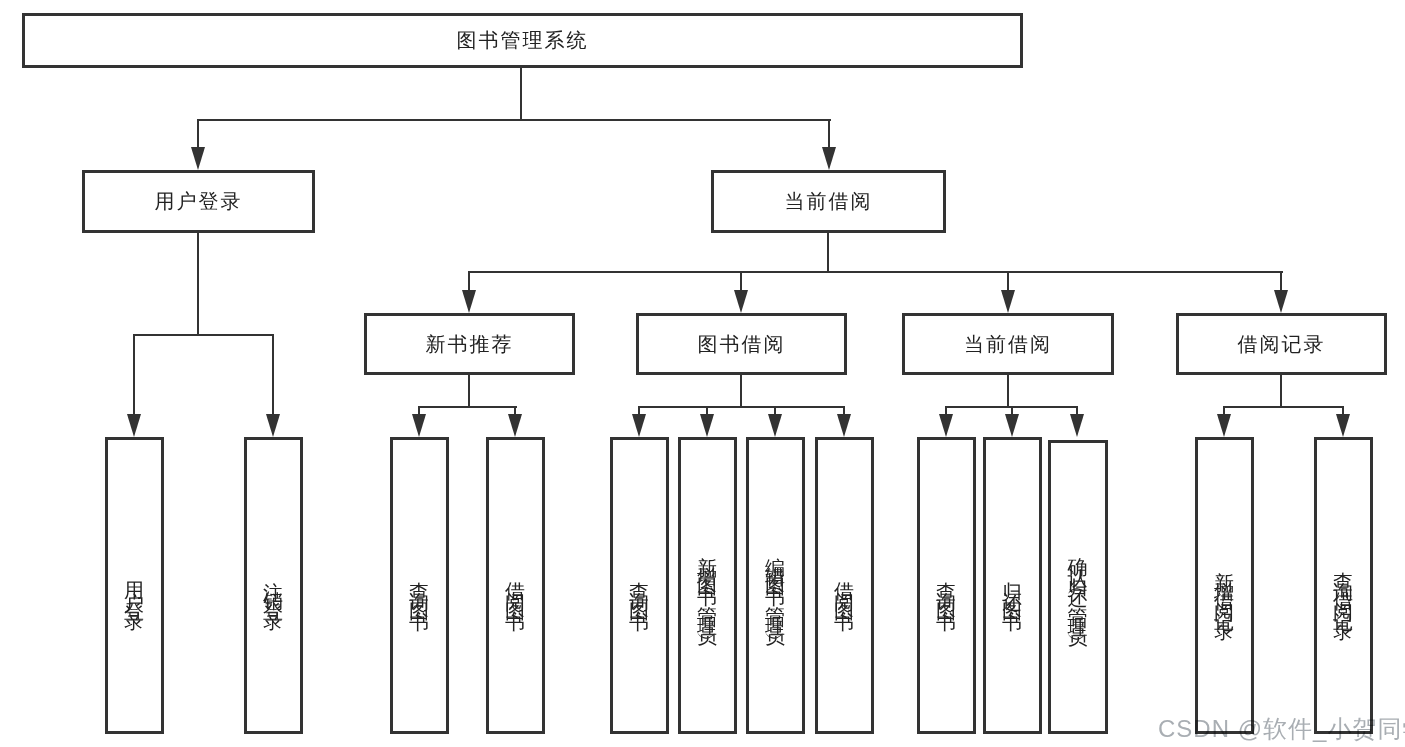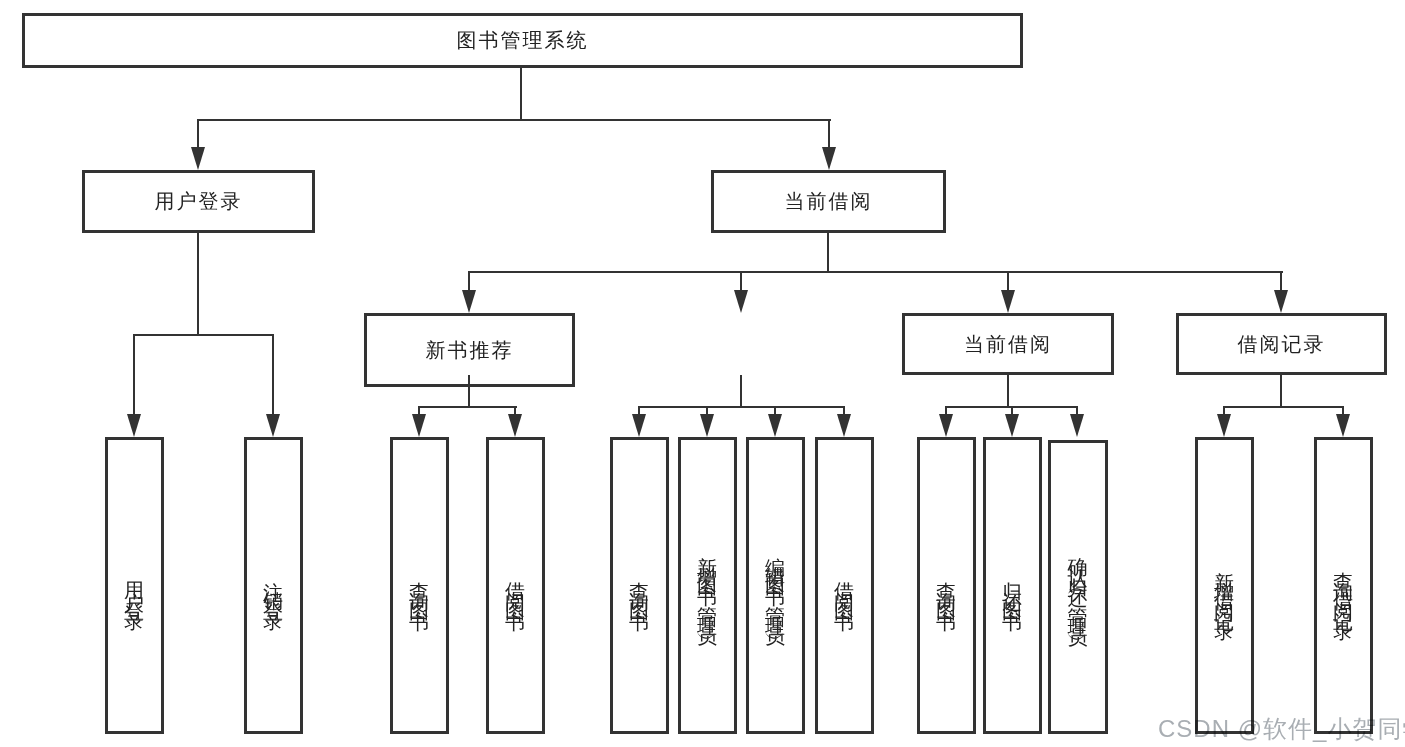--- a/index.html
+++ b/index.html
@@ -99,22 +99,25 @@
   <div class="hline" style="left:468px; top:271px; width:815px;"></div>
   <div class="vline" style="left:468px;  top:271px; height:21px;"></div>
   <div class="vline" style="left:740px;  top:271px; height:21px;"></div>
   <div class="vline" style="left:1007px; top:271px; height:21px;"></div>
   <div class="vline" style="left:1280px; top:271px; height:21px;"></div>
   <div class="arrow" style="left:462px;  top:290px;"></div>
   <div class="arrow" style="left:734px;  top:290px;"></div>
   <div class="arrow" style="left:1001px; top:290px;"></div>
   <div class="arrow" style="left:1274px; top:290px;"></div>
 
-  <div class="box" style="left:364px; top:313px; width:211px; height:74px;">
+  <div class="box" style="left:364px; top:313px; width:211px; height:62px;">
     <span class="label">新书推荐</span>
+  </div>
+  <div class="box" style="left:636px; top:313px; width:211px; height:62px;">
+    <span class="label">图书借阅</span>
   </div>
   <div class="box" style="left:1176px; top:313px; width:211px; height:62px;">
     <span class="label">借阅记录</span>
   </div>
   <div class="box" style="left:902px; top:313px; width:212px; height:62px;">
     <span class="label">当前借阅</span>
   </div>
 
   <div class="vline" style="left:468px; top:375px; height:33px;"></div>
   <div class="hline" style="left:418px; top:406px; width:99px;"></div>

